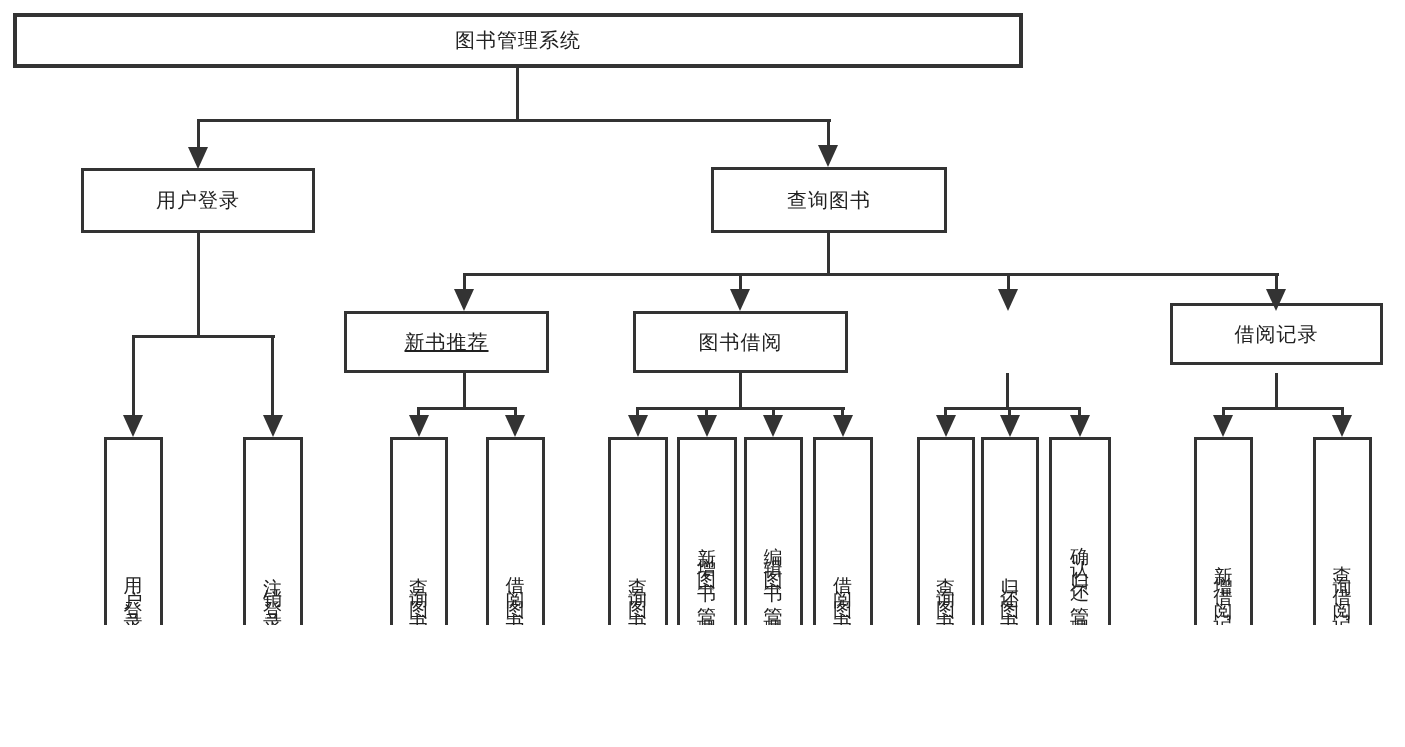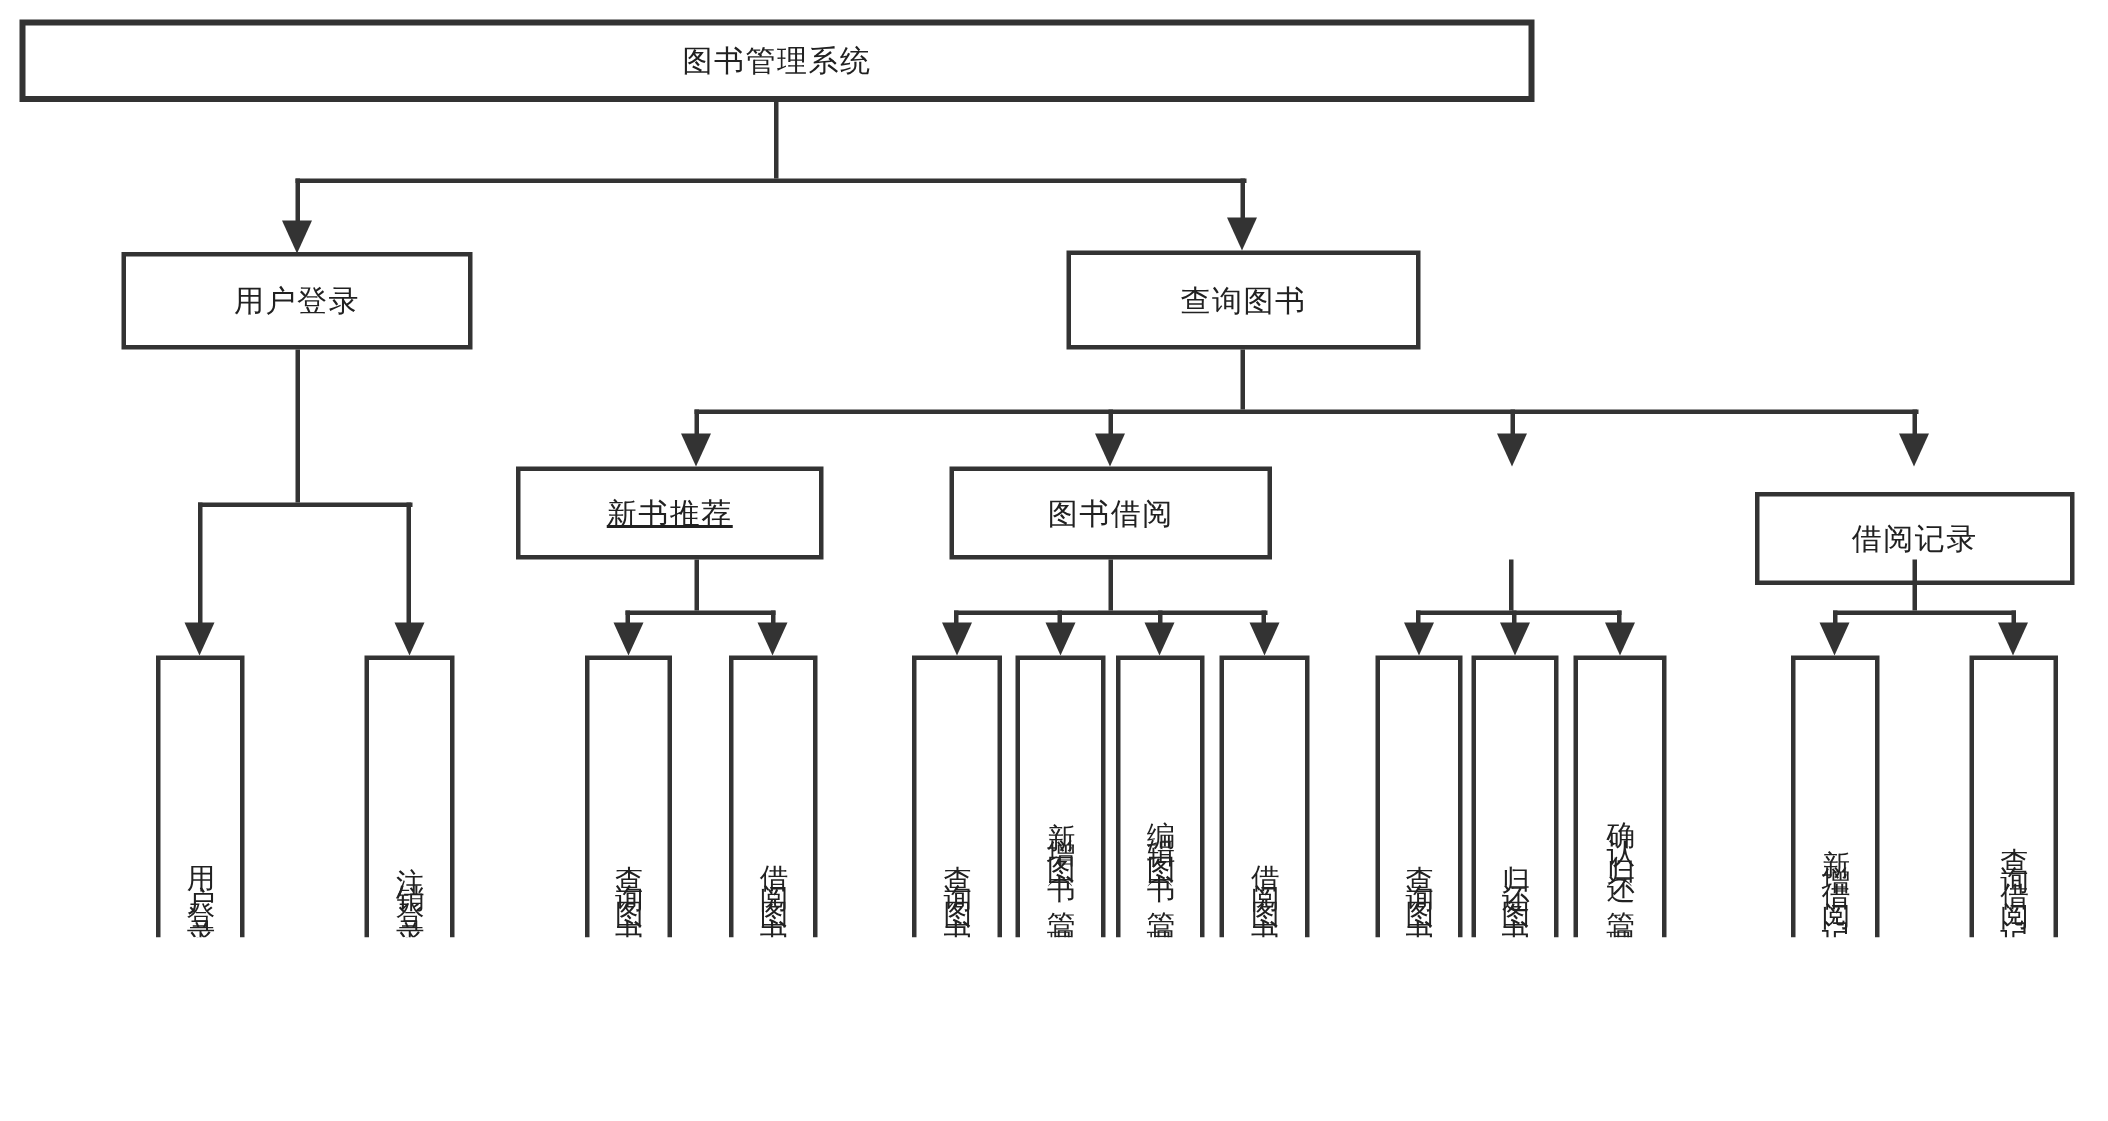--- a/index.html
+++ b/index.html
@@ -59,21 +59,21 @@
 
   <div class="box" style="left:344px;top:311px;width:205px;height:62px;text-decoration:underline;">
     <span>新书推荐</span>
   </div>
 
   <div class="box" style="left:633px;top:311px;width:215px;height:62px;">
     <span>图书借阅</span>
   </div>
 
 
-  <div class="box" style="left:1170px;top:328px;width:213px;height:62px;">
+  <div class="box" style="left:1170px;top:303px;width:213px;height:62px;">
     <span>借阅记录</span>
   </div>
 
   <div class="leaf" style="left:104px;top:437px;width:59px;height:297px;">
     <span>用户登录</span>
   </div>
   <div class="leaf" style="left:243px;top:437px;width:60px;height:297px;">
     <span>注销登录</span>
   </div>
 

